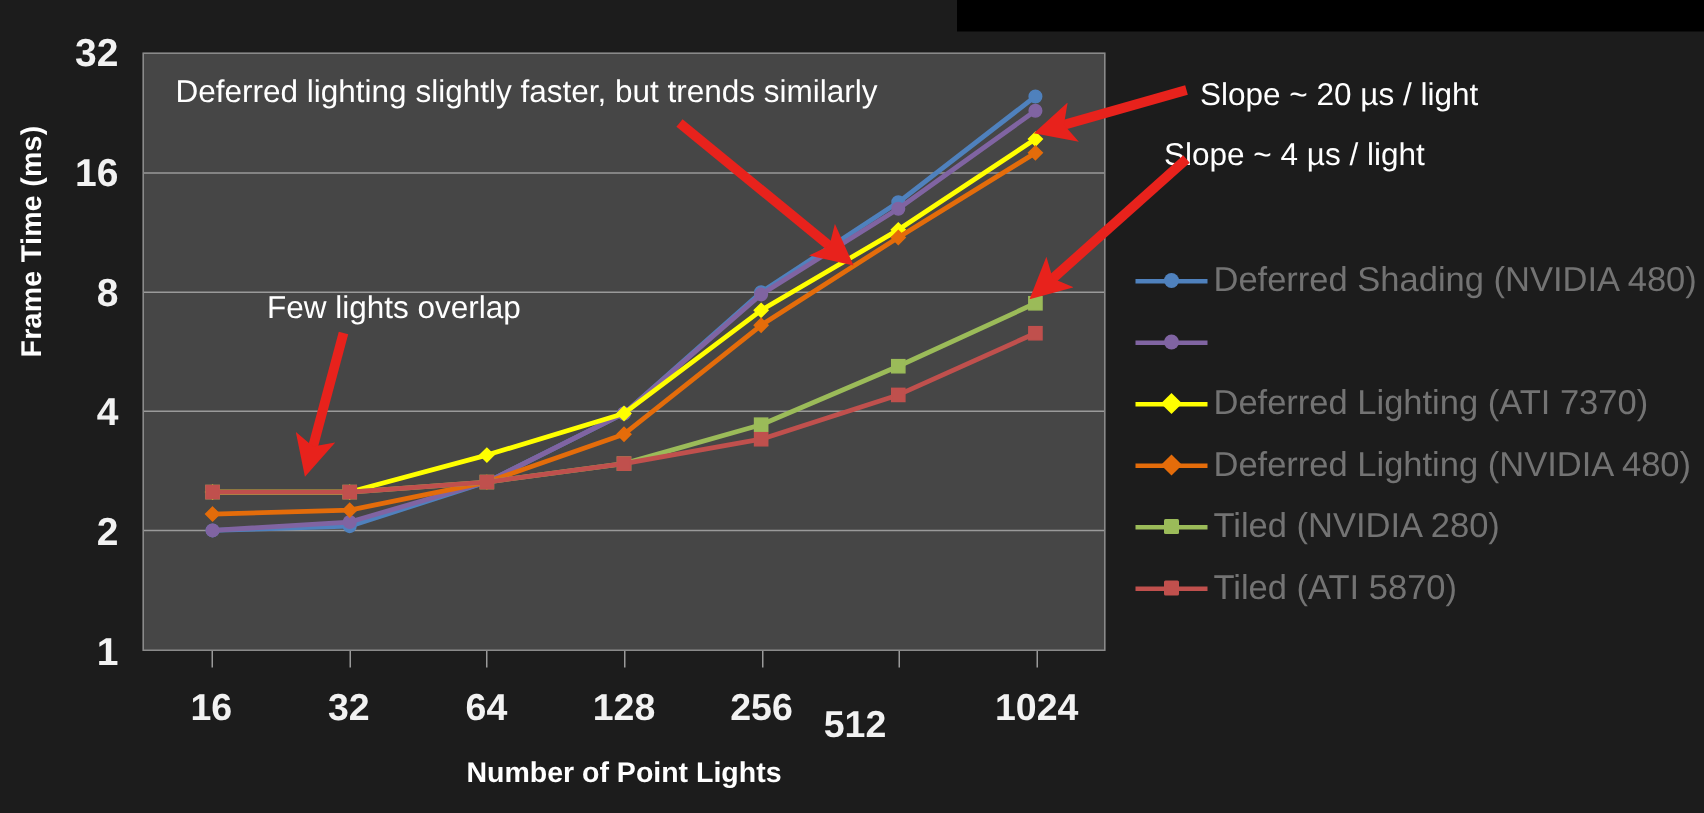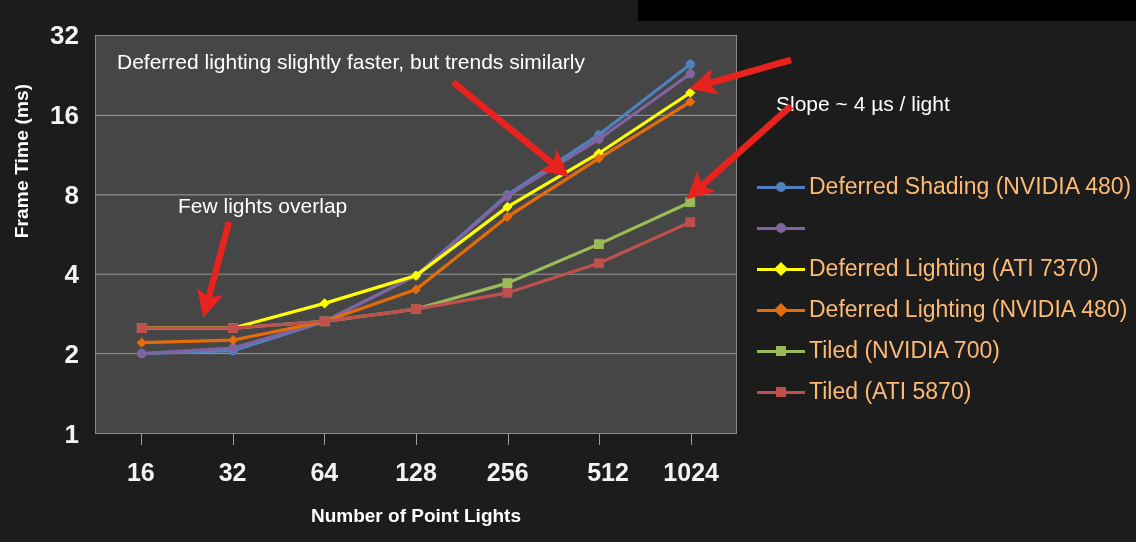--- a/index.html
+++ b/index.html
@@ -154,21 +154,21 @@
     left: 19px;
     top: 5px;
     width: 10px;
     height: 10px;
   }
   .legend-swatch .lmark.circle { border-radius: 50%; }
   .legend-swatch .lmark.diamond { transform: rotate(45deg); }
   .legend-swatch .lmark.square { border-radius: 1px; }
   .legend-label {
     font-size: 23px;
-    color: #fdba74;
+    color: #737373;
     white-space: nowrap;
     line-height: 1;
   }
 </style>
 </head>
 <body>
 
 <div id="slide">
 
   <div id="top-band"></div>
@@ -262,28 +262,29 @@
       <div class="xtick-label" style="left: 95.8571px;">16</div>
       <div class="xtick-mark" style="left: 232.571px;"></div>
       <div class="xtick-label" style="left: 187.571px;">32</div>
       <div class="xtick-mark" style="left: 324.286px;"></div>
       <div class="xtick-label" style="left: 279.286px; text-align: center;">64</div>
       <div class="xtick-mark" style="left: 416px;"></div>
       <div class="xtick-label" style="left: 371px;">128</div>
       <div class="xtick-mark" style="left: 507.714px;"></div>
       <div class="xtick-label" style="left: 462.714px;">256</div>
       <div class="xtick-mark" style="left: 599.429px;"></div>
-      <div class="xtick-label" style="left: 563px;">512</div>
+      <div class="xtick-label" style="left: 525px; margin-top: 11px;">512</div>
       <div class="xtick-mark" style="left: 691.143px;"></div>
       <div class="xtick-label" style="left: 646.143px;">1024</div>
     </div>
   <div id="x-axis-title">Number of Point Lights</div>
 
   <div class="annot" id="annot-fewlights">Few lights overlap</div>
   <div class="annot" id="annot-trend">Deferred lighting slightly faster, but trends similarly</div>
+  <div class="annot" id="annot-slope20">Slope ~ 20 µs / light</div>
   <div class="annot" id="annot-slope4">Slope ~ 4 µs / light</div>
 
   <svg id="arrows-svg" viewBox="0 0 1136 542">
     <defs>
       <marker id="ahead" markerWidth="4.2" markerHeight="4.2" refX="2.0" refY="2.1" orient="auto" markerUnits="strokeWidth">
         <path d="M0,0 L4.2,2.1 L0,4.2 L1.0,2.1 Z" fill="#e8221c"></path>
       </marker>
     </defs>
     <path id="arrow-trend" d="M 453,82 L 558,168" stroke="#e8221c" stroke-width="6.5" fill="none" marker-end="url(#ahead)"></path>
     <path id="arrow-fewlights" d="M 229,222 L 207,304" stroke="#e8221c" stroke-width="6.5" fill="none" marker-end="url(#ahead)"></path>
@@ -317,21 +318,21 @@
           <span class="lline" style="background: rgb(228, 108, 10);"></span>
           <span class="lmark diamond" style="background: rgb(228, 108, 10);"></span>
         </span>
         <span class="legend-label">Deferred Lighting (NVIDIA 480)</span>
       </div>
       <div class="legend-row">
         <span class="legend-swatch">
           <span class="lline" style="background: rgb(155, 187, 89);"></span>
           <span class="lmark square" style="background: rgb(155, 187, 89);"></span>
         </span>
-        <span class="legend-label">Tiled (NVIDIA 700)</span>
+        <span class="legend-label">Tiled (NVIDIA 280)</span>
       </div>
       <div class="legend-row">
         <span class="legend-swatch">
           <span class="lline" style="background: rgb(192, 80, 77);"></span>
           <span class="lmark square" style="background: rgb(192, 80, 77);"></span>
         </span>
         <span class="legend-label">Tiled (ATI 5870)</span>
       </div>
     </div>
 

